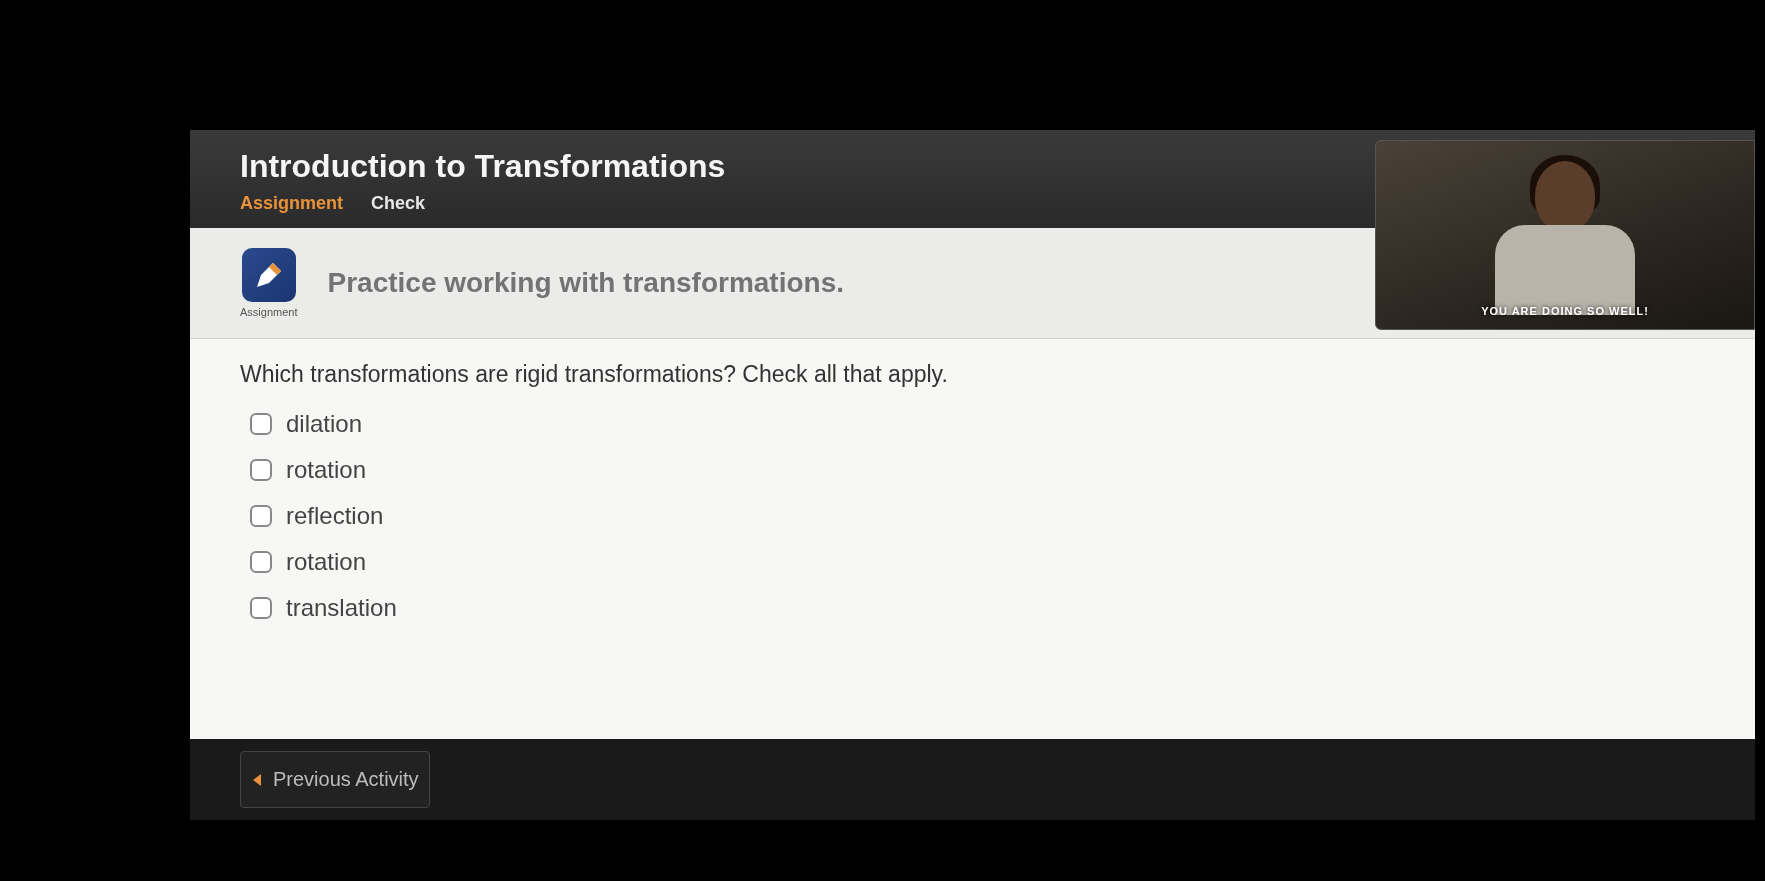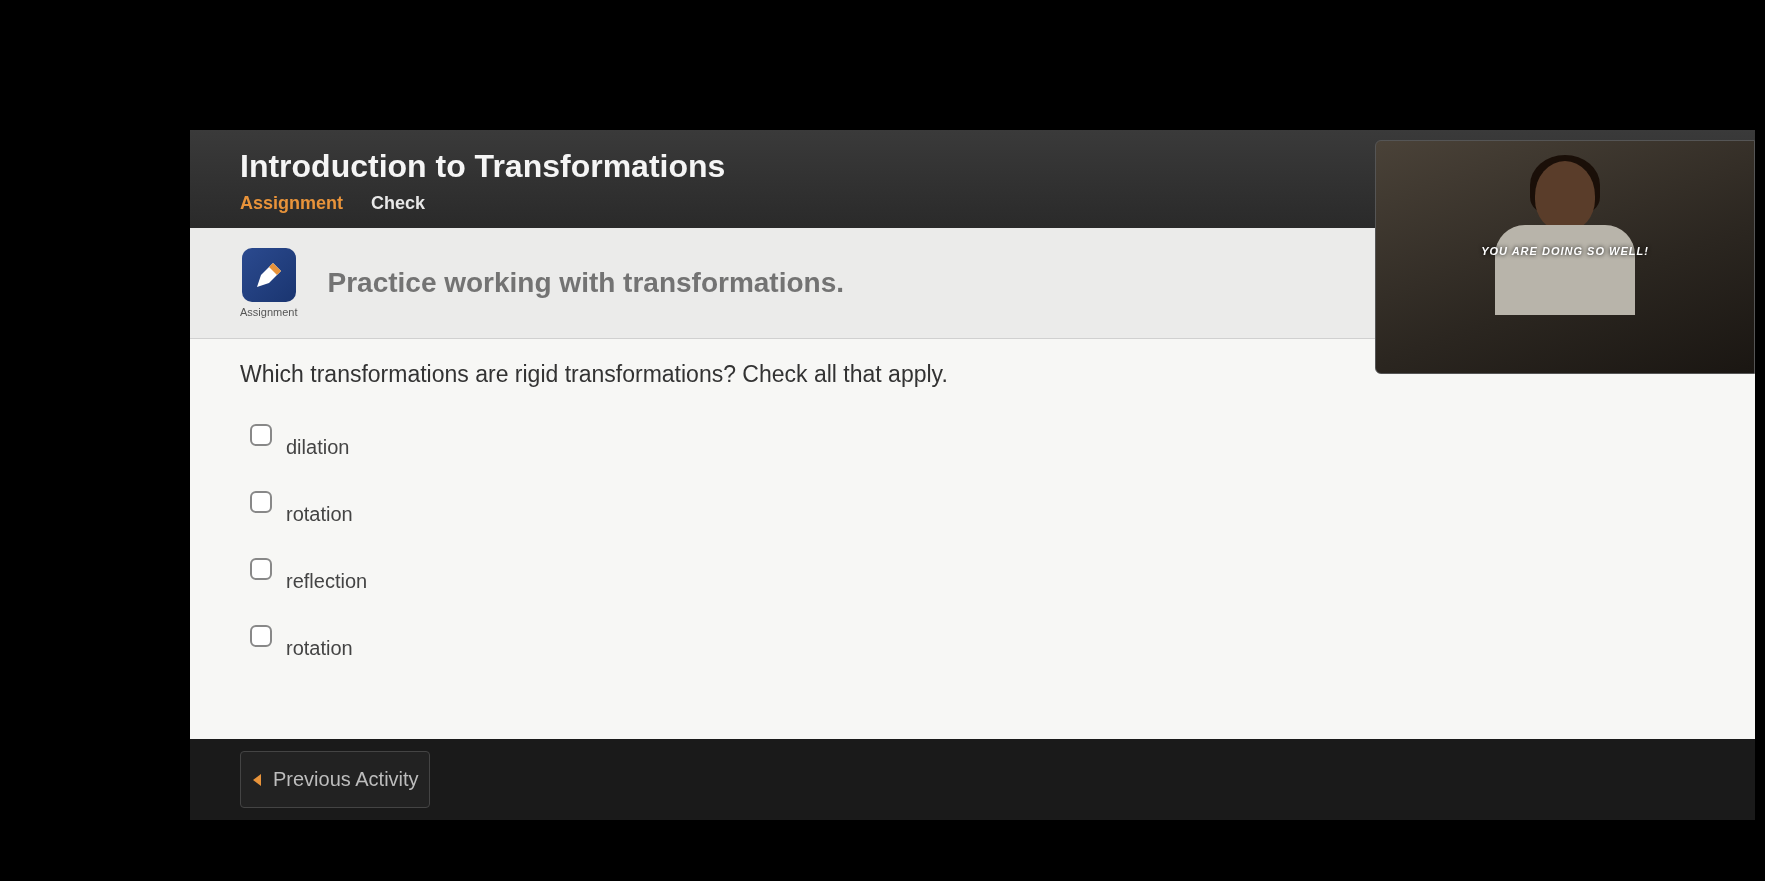--- a/index.html
+++ b/index.html
@@ -100,23 +100,22 @@
     }
     .checkbox {
       width: 22px;
       height: 22px;
       border: 2px solid #888;
       border-radius: 6px;
       background: #fff;
       cursor: pointer;
     }
     .option-label {
-      font-size: 20px;
+      font-size: 24px;
       color: #444;
-      margin-top: 26px;
     }
     .footer {
       background: #1a1a1a;
       padding: 12px 50px;
       display: flex;
       align-items: center;
       gap: 10px;
     }
     .prev-btn {
       display: flex;
@@ -129,29 +128,28 @@
       border: 1px solid #444;
       border-radius: 4px;
       background: #222;
     }
     .prev-btn svg { width: 12px; height: 14px; fill: #e8933a; }
     .pip {
       position: absolute;
       top: 10px;
       right: 0;
       width: 380px;
-      height: 234px;
+      height: 190px;
       background: linear-gradient(160deg, #4a4238 0%, #2b2620 60%, #1a1612 100%);
       border-radius: 6px 0 0 6px;
       border: 1px solid #555;
       display: flex;
-      align-items: center;
+      align-items: flex-end;
       justify-content: center;
       overflow: hidden;
-      font-style: italic;
     }
     .pip-person {
       position: absolute;
       left: 50%;
       top: 20px;
       transform: translateX(-50%);
       width: 160px;
       height: 160px;
     }
     .pip-head {
@@ -223,20 +221,24 @@
         <div class="option-label">rotation</div>
       </div>
       <div class="option">
         <div class="checkbox"></div>
         <div class="option-label">reflection</div>
       </div>
       <div class="option">
         <div class="checkbox"></div>
         <div class="option-label">rotation</div>
       </div>
+      <div class="option">
+        <div class="checkbox"></div>
+        <div class="option-label">translation</div>
+      </div>
     </div>
   </div>
 
   <div class="footer">
     <div class="prev-btn">
       <svg viewBox="0 0 12 14">
           <path d="M10 1 L2 7 L10 13 Z"></path>
         </svg>
       <span>Previous Activity</span>
     </div>

